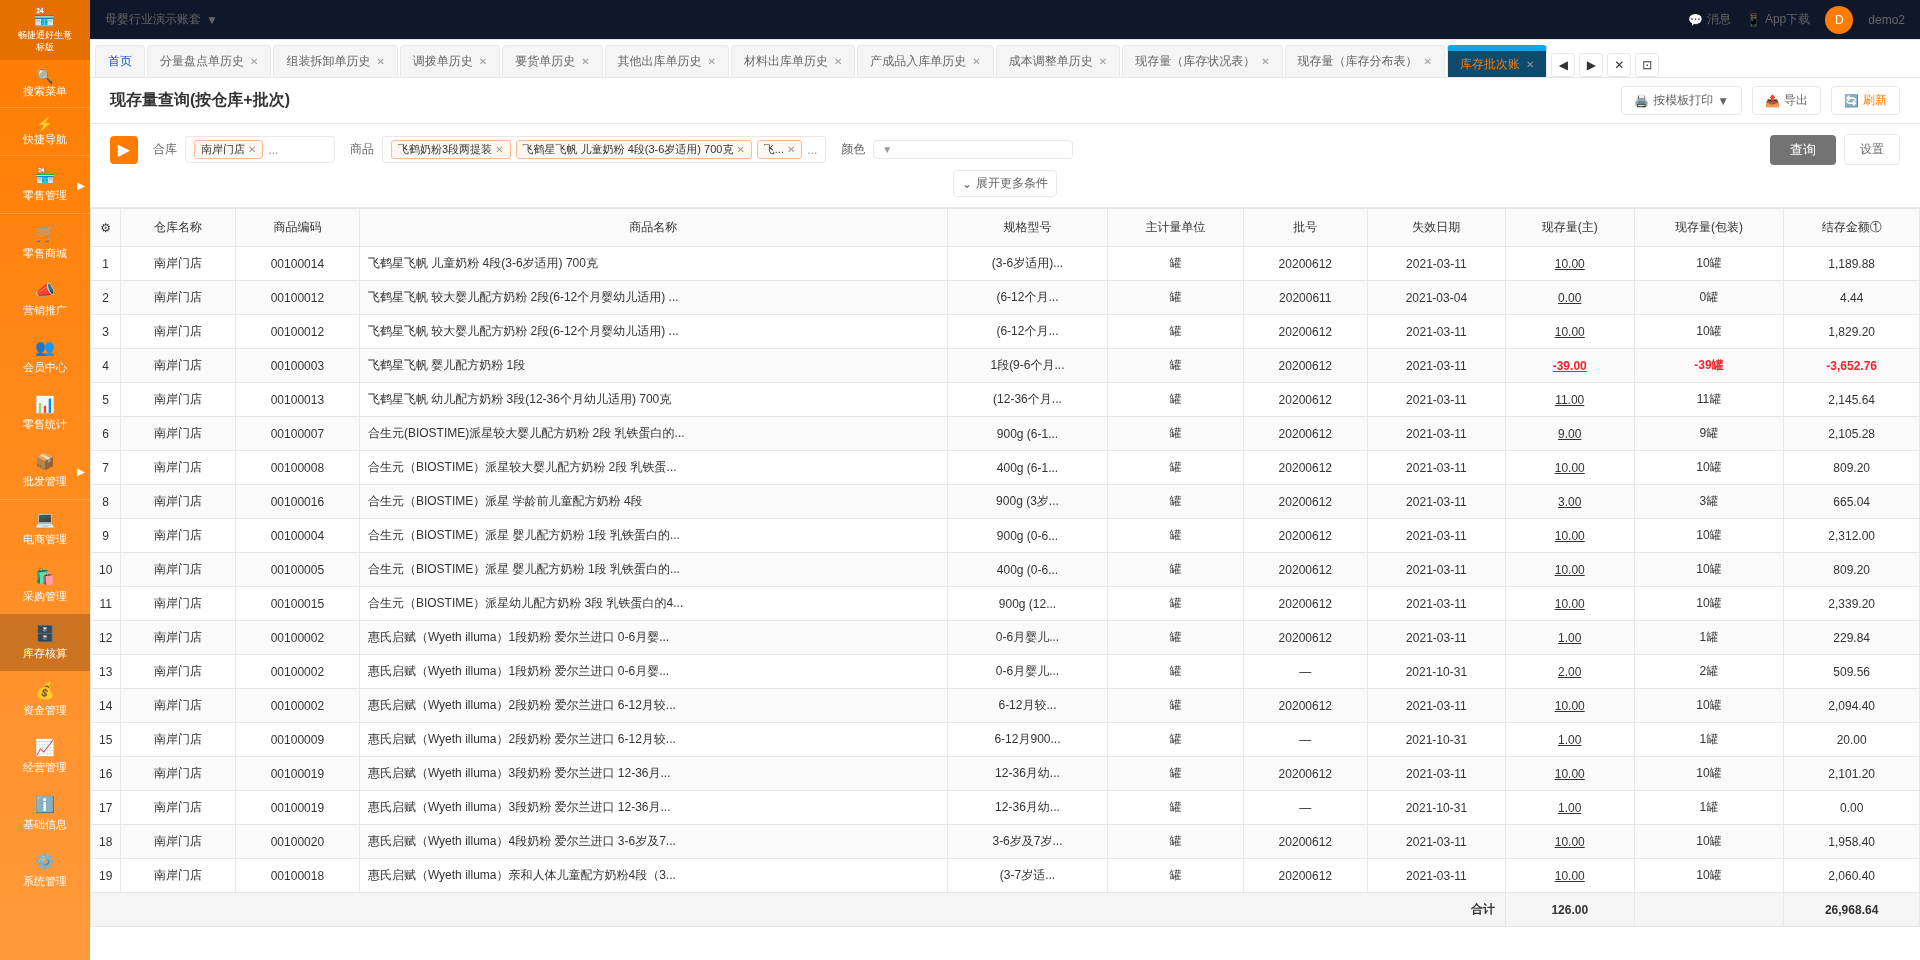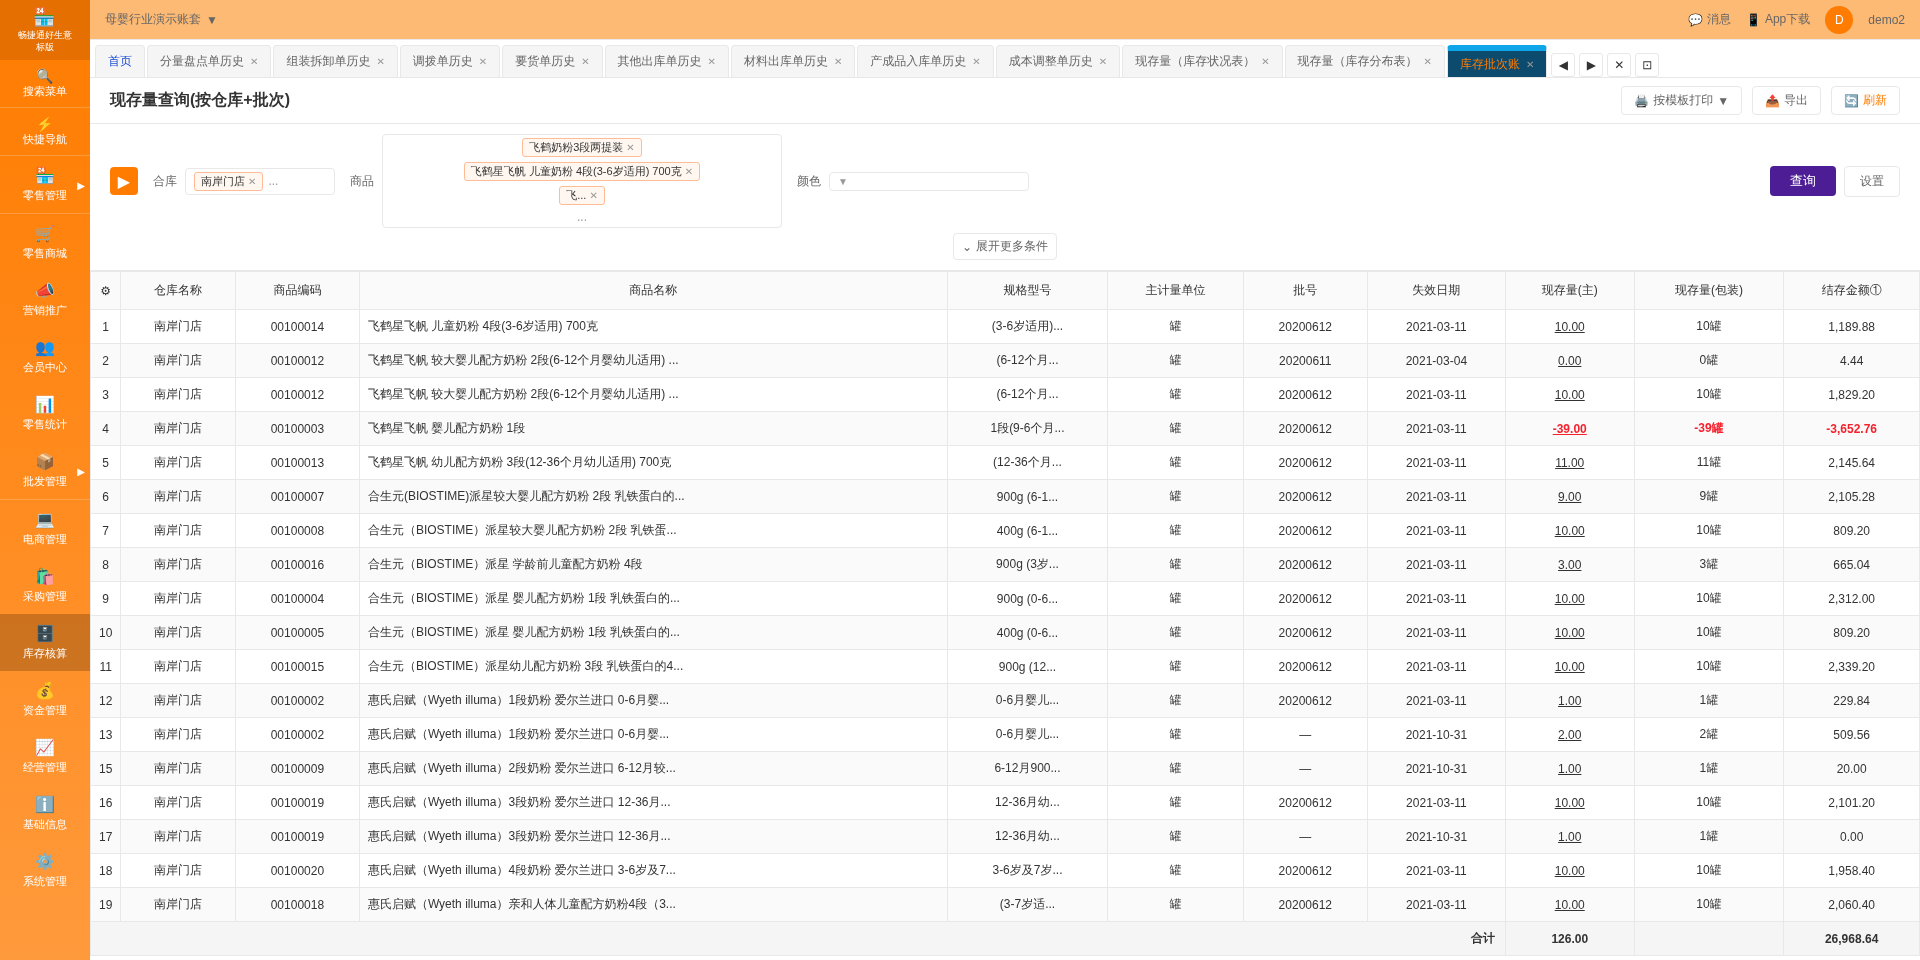--- a/index.html
+++ b/index.html
@@ -38,21 +38,21 @@
     .sidebar-item .item-icon { font-size: 16px; margin-bottom: 3px; }
     .sidebar-item .arrow { position: absolute; right: 5px; top: 50%; transform: translateY(-50%); font-size: 10px; }
 
     
     .main-wrapper {
       margin-left: 90px; height: 960px; display: flex; flex-direction: column;
     }
 
     
     .top-header {
-      height: 40px; background: #fdba74; border-bottom: 1px solid #e8e8e8;
+      height: 40px; background: #0f172a; border-bottom: 1px solid #e8e8e8;
       display: flex; align-items: center; justify-content: space-between;
       padding: 0 15px; flex-shrink: 0;
     }
     .breadcrumb-area { display: flex; align-items: center; gap: 10px; }
     .breadcrumb-select {
       display: flex; align-items: center; gap: 5px;
       color: #666; font-size: 12px; cursor: pointer;
     }
     .header-right { display: flex; align-items: center; gap: 15px; }
     .header-btn { display: flex; align-items: center; gap: 4px; color: #666; font-size: 12px; cursor: pointer; }
@@ -123,21 +123,21 @@
       padding: 1px 6px; color: #333; font-size: 11px; display: flex; align-items: center; gap: 3px;
     }
     .filter-tag .tag-close { color: #999; cursor: pointer; font-size: 10px; }
     .filter-ellipsis { color: #999; font-size: 12px; }
     .btn-expand {
       display: flex; align-items: center; gap: 4px; color: #666; font-size: 12px;
       cursor: pointer; padding: 4px 8px; border: 1px solid #e8e8e8; border-radius: 4px;
       background: #fff; margin: 5px auto 0; width: fit-content;
     }
     .btn-query {
-      padding: 6px 20px; background: #4c1d95; color: white; border: none;
+      padding: 6px 20px; background: #737373; color: white; border: none;
       border-radius: 4px; font-size: 13px; cursor: pointer;
     }
     .btn-settings {
       padding: 6px 15px; background: #fff; color: #666; border: 1px solid #e8e8e8;
       border-radius: 4px; font-size: 12px; cursor: pointer;
     }
     .filter-right { display: flex; align-items: center; gap: 8px; margin-left: auto; }
 
     
     .table-container {
@@ -348,21 +348,21 @@
           <div class="filter-tag">
             <span>南岸门店</span>
             <span class="tag-close">✕</span>
           </div>
           <span class="filter-ellipsis">...</span>
         </div>
       </div>
 
       <div class="filter-group">
         <span class="filter-label">商品</span>
-        <div class="filter-tag-container" style="min-width:400px;flex-direction:column;">
+        <div class="filter-tag-container" style="min-width:400px;">
           <div class="filter-tag">
             <span>飞鹤奶粉3段两提装</span>
             <span class="tag-close">✕</span>
           </div>
           <div class="filter-tag">
             <span>飞鹤星飞帆 儿童奶粉 4段(3-6岁适用) 700克</span>
             <span class="tag-close">✕</span>
           </div>
           <div class="filter-tag">
             <span>飞...</span>
@@ -575,20 +575,33 @@
     <td class="text-left">惠氏启赋（Wyeth illuma）1段奶粉 爱尔兰进口 0-6月婴...</td>
     <td>0-6月婴儿...</td>
     <td>罐</td>
     <td>—</td>
     <td>2021-10-31</td>
     <td class="underline">2.00</td>
     <td class="">2罐</td>
     <td class="">509.56</td>
   </tr>
           <tr>
+    <td>14</td>
+    <td>南岸门店</td>
+    <td>00100002</td>
+    <td class="text-left">惠氏启赋（Wyeth illuma）2段奶粉 爱尔兰进口 6-12月较...</td>
+    <td>6-12月较...</td>
+    <td>罐</td>
+    <td>20200612</td>
+    <td>2021-03-11</td>
+    <td class="underline">10.00</td>
+    <td class="">10罐</td>
+    <td class="">2,094.40</td>
+  </tr>
+          <tr>
     <td>15</td>
     <td>南岸门店</td>
     <td>00100009</td>
     <td class="text-left">惠氏启赋（Wyeth illuma）2段奶粉 爱尔兰进口 6-12月较...</td>
     <td>6-12月900...</td>
     <td>罐</td>
     <td>—</td>
     <td>2021-10-31</td>
     <td class="underline">1.00</td>
     <td class="">1罐</td>

